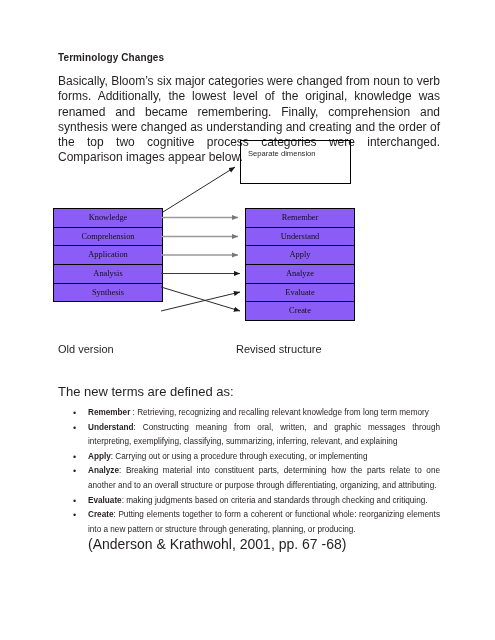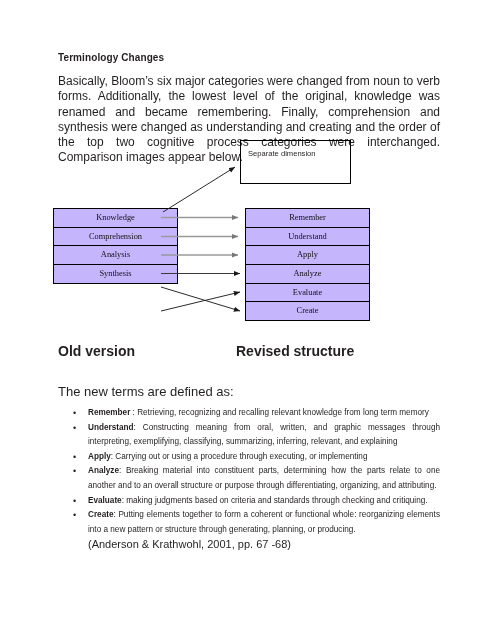--- a/index.html
+++ b/index.html
@@ -57,25 +57,25 @@
     border: 1px solid #000;
     box-sizing: border-box;
     font-size: 7.6px;
     padding: 5px 0 4px 7px;
     line-height: 16px;
   }
   .dimbox div { white-space: nowrap; }
 
   .tbl {
     position: absolute;
-    width: 125px;
+    width: 110px;
     border: 1px solid #000;
     border-bottom: none;
     box-sizing: border-box;
-    background: #c4b5fd;
+    background: #8b5cf6;
   }
   .tbl.left  { left: 53px;  top: 208px; }
   .tbl.right { left: 245px; top: 208px; }
   .tbl .cell {
     height: 18.7px;
     line-height: 18.7px;
     border-bottom: 1px solid #000;
     text-align: center;
     font-family: "Liberation Serif", serif;
     font-size: 8.4px;
@@ -88,22 +88,22 @@
   .arrowsvg {
     position: absolute;
     left: 0; top: 0;
     width: 495px; height: 365px;
     pointer-events: none;
   }
 
   .caption {
     position: absolute;
     top: 343px;
-    font-size: 14px;
-    font-weight: bold;
+    font-size: 11px;
+    font-weight: normal;
   }
   .caption.old { left: 58px; }
   .caption.rev { left: 236px; text-align: right; }
 
   
   .lead {
     position: absolute;
     left: 58px;
     top: 384px;
     font-size: 13px;
@@ -128,41 +128,42 @@
     left: 0;
     top: 0;
     font-size: 9px;
     line-height: 14.6px;
   }
   .defitem b { font-weight: bold; }
   .cite {
     margin-top: 0px;
     padding-left: 15px;
     line-height: 14.6px;
-    font-size: 11px;
+    font-size: 14px;
   }
 </style>
 </head>
 <body>
 
 <div class="page">
 
   <div class="heading">Terminology Changes</div>
 
   <div class="para">Basically, Bloom’s six major categories were changed from noun to verb forms. Additionally, the lowest level of the original, knowledge was renamed and became remembering. Finally, comprehension and synthesis were changed as understanding and creating and the order of the top two cognitive process categories were interchanged.  Comparison images appear below.</div>
 
   <div class="diagram">
 
     <div class="dimbox">
       <div>Separate dimension</div>
     </div>
 
     <div class="tbl left">
       <div class="cell">Knowledge</div>
       <div class="cell">Comprehension</div>
+      <div class="cell">Application</div>
       <div class="cell">Analysis</div>
       <div class="cell">Synthesis</div>
     </div>
 
     <div class="tbl right">
       <div class="cell">Remember</div>
       <div class="cell">Understand</div>
       <div class="cell">Apply</div>
       <div class="cell">Analyze</div>
       <div class="cell">Evaluate</div>

